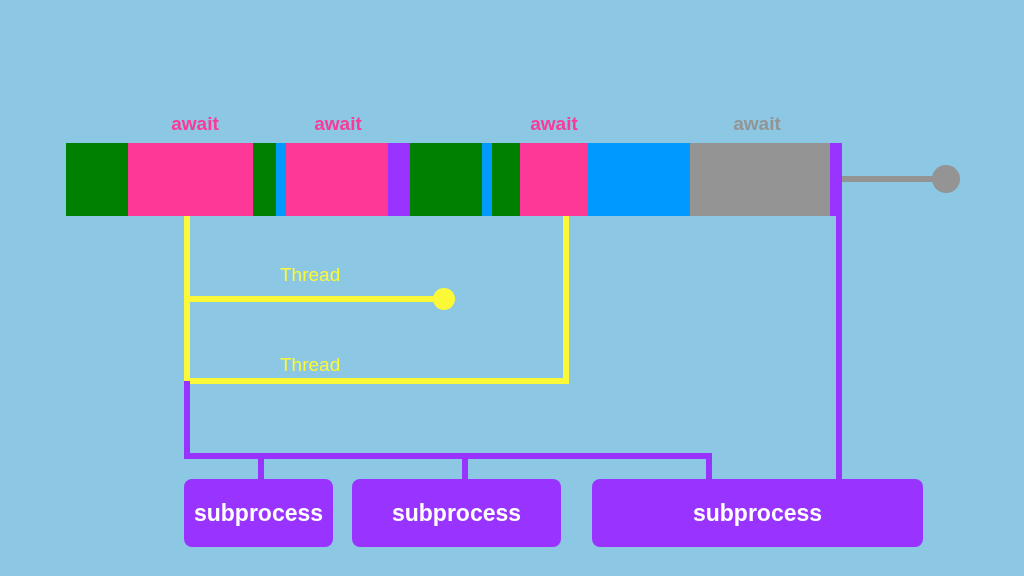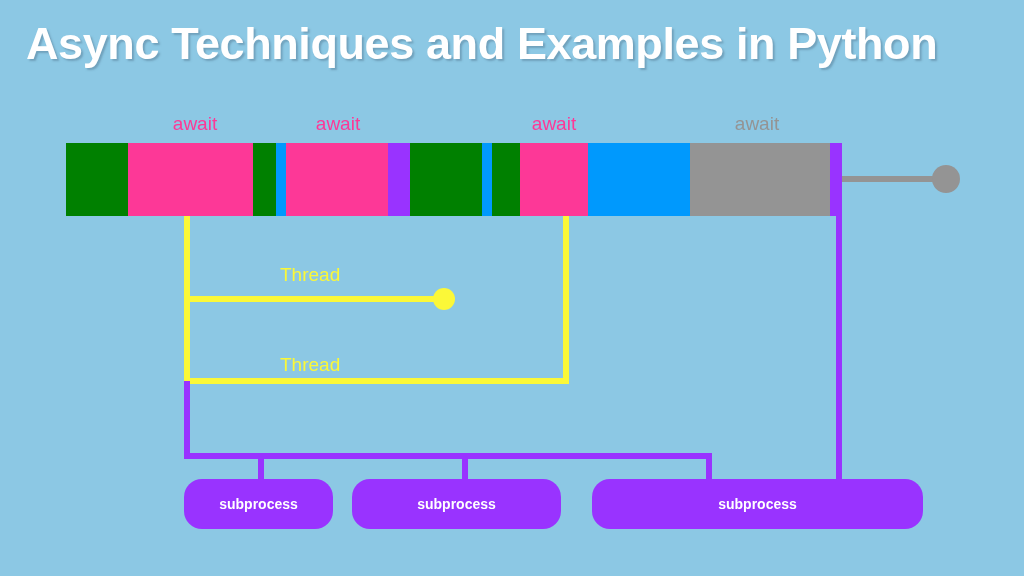--- a/index.html
+++ b/index.html
@@ -44,21 +44,21 @@
   .seg {
     position: absolute;
     top: 0;
     height: 73px;
   }
 
   
   .await-label {
     position: absolute;
     font-size: 19px;
-    font-weight: normal;
+    font-weight: bold;
     white-space: nowrap;
     transform: translateX(-50%);
   }
 
   
   .hline {
     position: absolute;
     height: 6px;
   }
   .vline {
@@ -76,36 +76,35 @@
     font-size: 19px;
     font-weight: normal;
     color: #fbf838;
     white-space: nowrap;
   }
 
   
   .subproc {
     position: absolute;
     background: #9933ff;
-    border-radius: 18px;
+    border-radius: 8px;
     color: #ffffff;
-    font-size: 14px;
+    font-size: 23px;
     font-weight: bold;
     display: flex;
     align-items: center;
     justify-content: center;
-    height: 50px;
+    height: 68px;
   }
 </style>
 </head>
 <body style="background: rgb(140, 200, 228);">
 
 <div id="slide" style="background: rgb(140, 200, 228);">
 
-  <div id="title">Async Techniques and Examples in Python</div>
 
   <div id="await-labels">
       <div class="await-label" style="left: 195px; top: 113px; color: rgb(253, 56, 151);">await</div>
       <div class="await-label" style="left: 338px; top: 113px; color: rgb(253, 56, 151);">await</div>
       <div class="await-label" style="left: 554px; top: 113px; color: rgb(253, 56, 151);">await</div>
       <div class="await-label" style="left: 757px; top: 113px; color: rgb(148, 148, 148);">await</div>
     </div>
 
   <div id="timeline" style="left: 66px; top: 143px; width: 776px; height: 73px;">
       <div class="seg" style="left: 0px; width: 62px; height: 73px; background: rgb(0, 128, 0);"></div>

